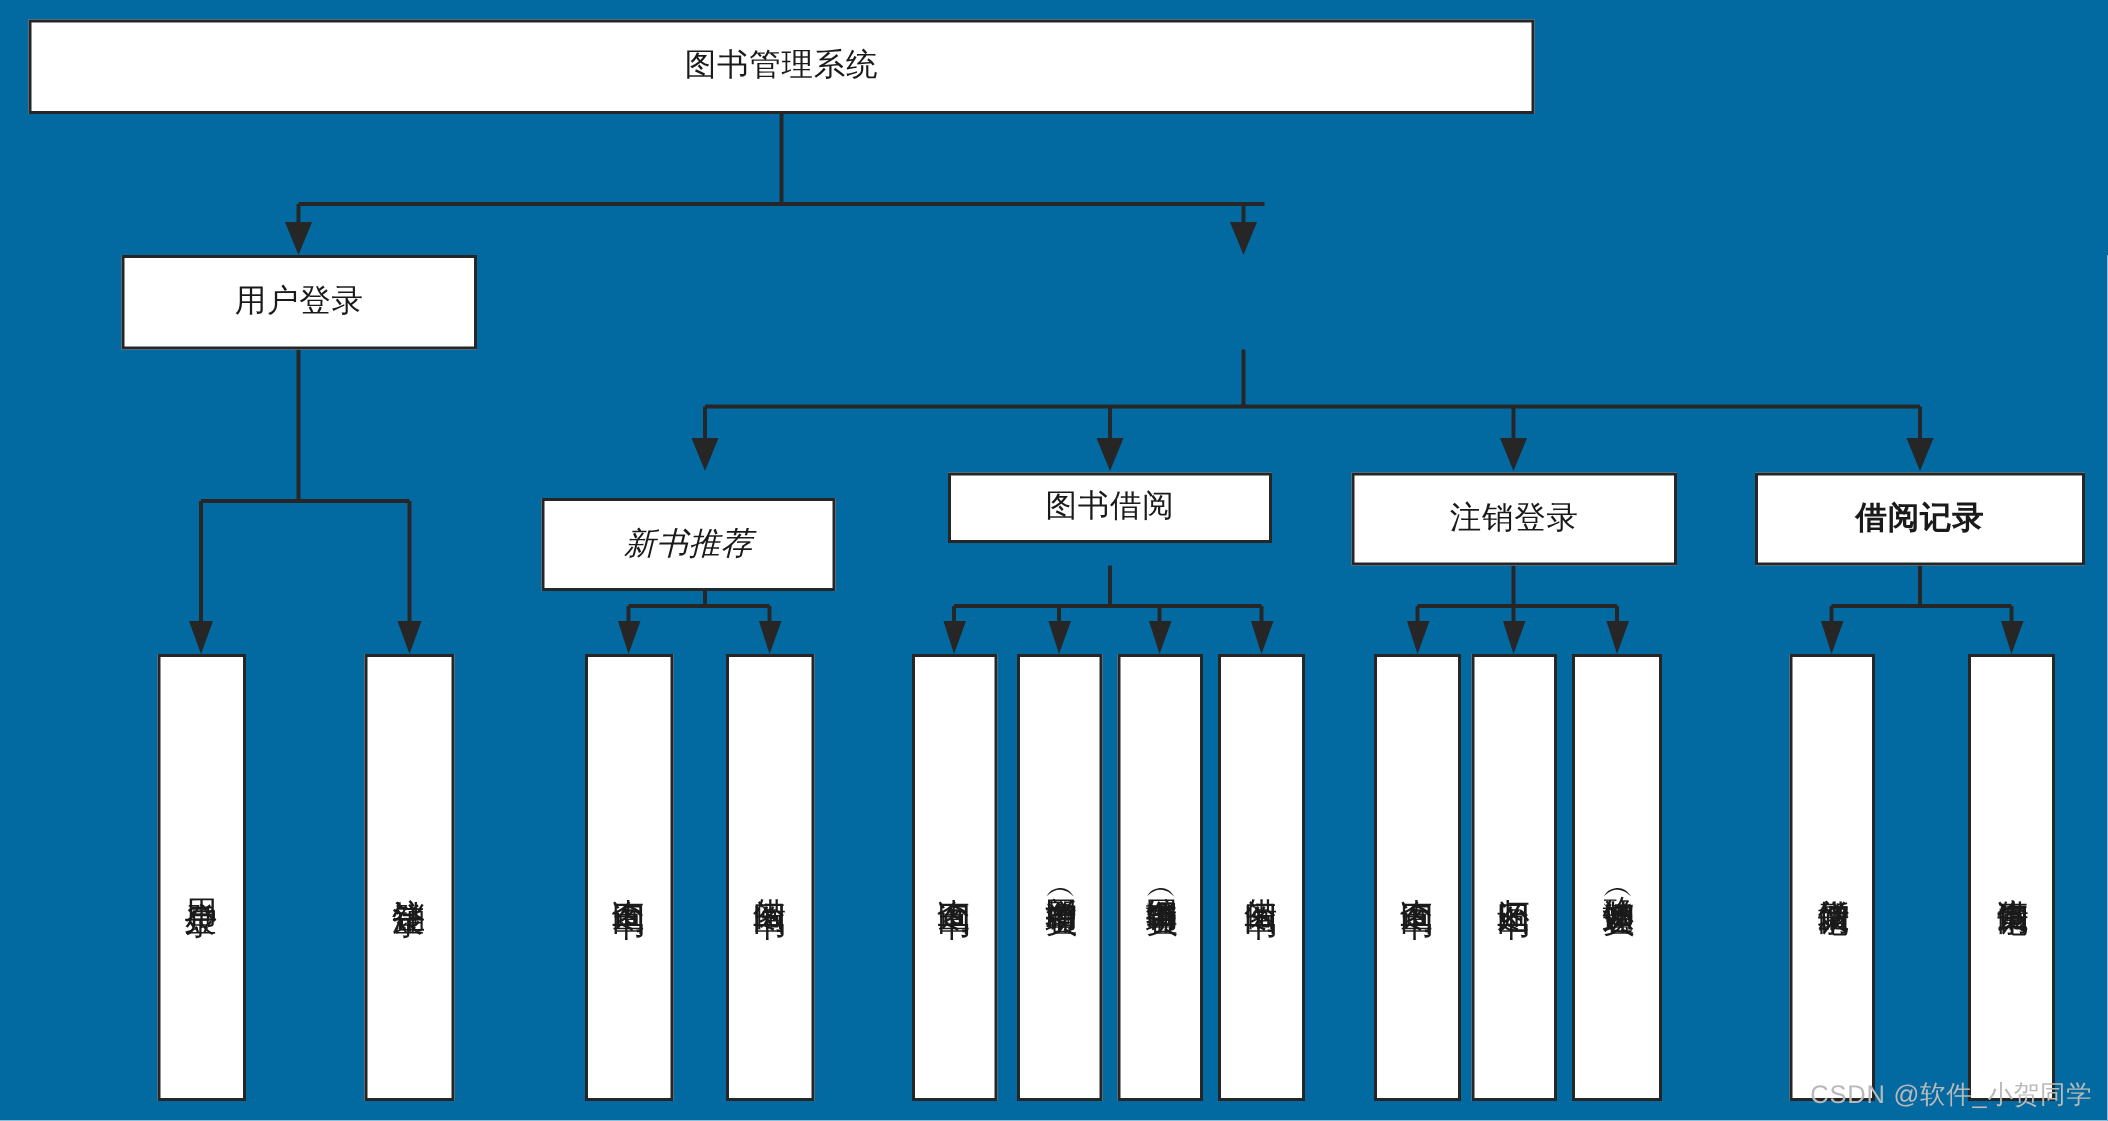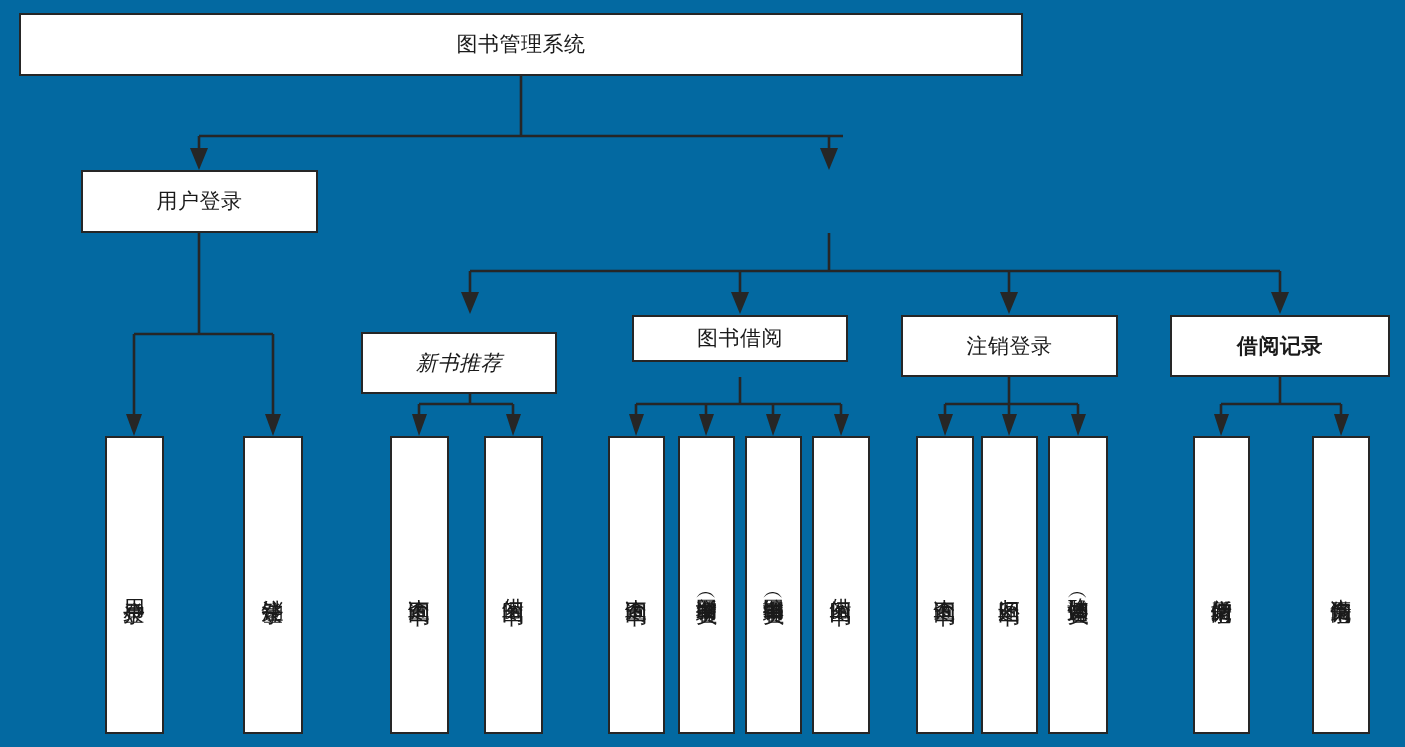--- a/index.html
+++ b/index.html
@@ -211,14 +211,15 @@
     <span class="label">确认归还（管理员）</span>
   </div>
 
   <div class="node vert tall" style="left:1193px; top:436px; width:57px; height:298px;">
     <span class="label">新增借阅记录</span>
   </div>
   <div class="node vert tall" style="left:1312px; top:436px; width:58px; height:298px;">
     <span class="label">查询借阅记录</span>
   </div>
 
+  <div id="watermark">CSDN @软件_小贺同学</div>
 
 </div>
 
 </body></html>

